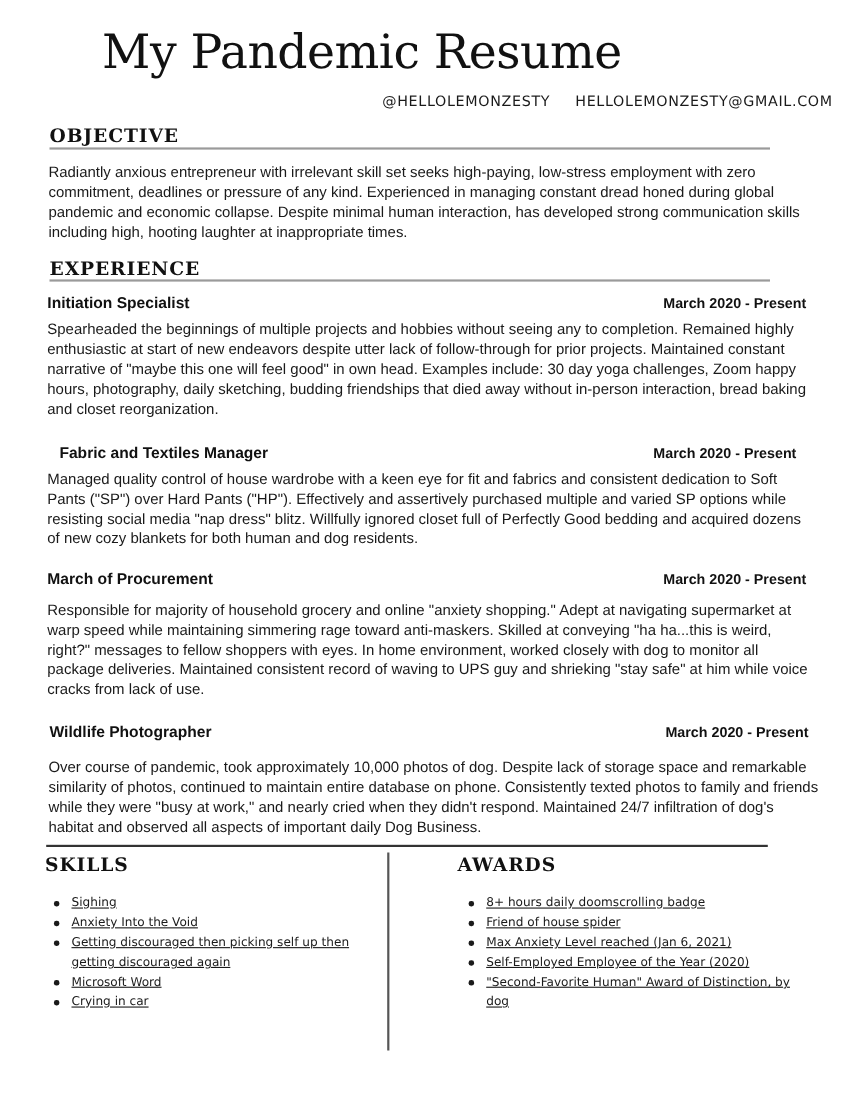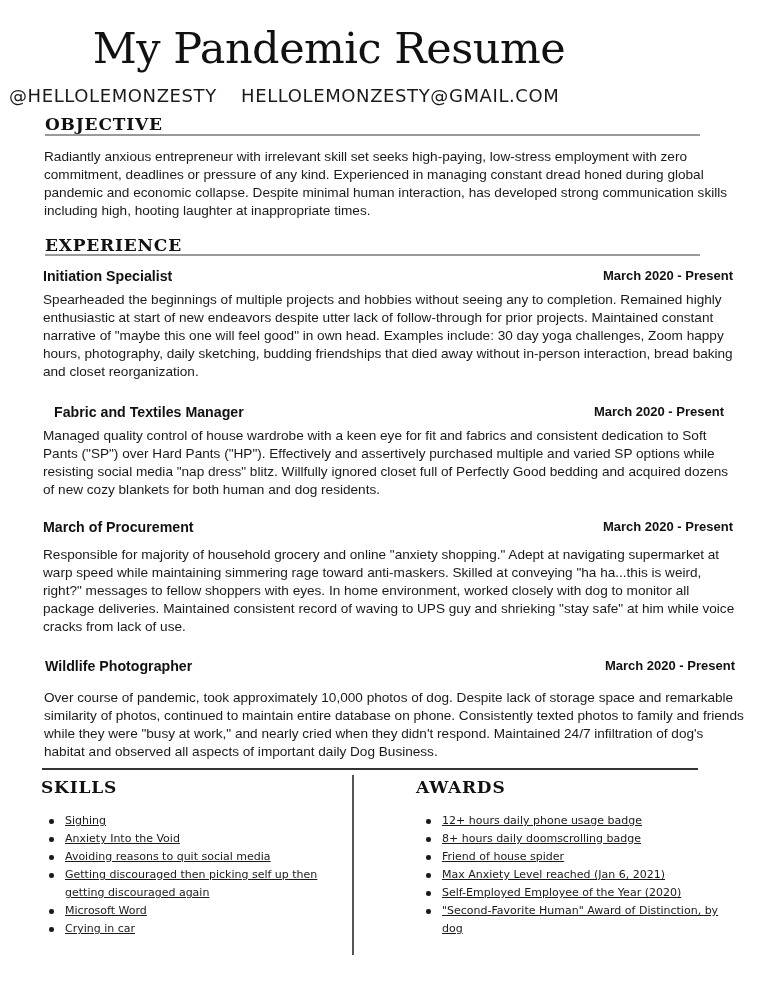--- a/index.html
+++ b/index.html
@@ -3,22 +3,22 @@
 <meta charset="utf-8">
 <style>
   html, body { margin: 0; padding: 0; background: #ffffff; }
   body { width: 768px; height: 994px; position: relative; overflow: hidden; color: #1a1a1a; }
   .title {
     position: absolute; left: 0; width: 658px; top: 20px; text-align: center;
     font-family: "DejaVu Serif", serif; font-size: 43px; font-weight: normal;
     color: #111; letter-spacing: -0.5px; line-height: 56px;
   }
   .contact {
-    position: absolute; top: 85px; left: 0; width: 766px; text-align: left;
-    font-family: "DejaVu Sans", sans-serif; font-size: 18px; letter-spacing: 0.6px; color: #1a1a1a;
+    position: absolute; top: 85px; left: 0; width: 766px; text-align: right;
+    font-family: "DejaVu Sans", sans-serif; font-size: 13px; letter-spacing: 0.6px; color: #1a1a1a;
   }
   .contact span { margin: 0 9px; }
   .section-head {
     position: absolute; font-family: "DejaVu Serif", serif; font-weight: bold;
     font-size: 17px; letter-spacing: 0.8px; color: #111;
   }
   .rule { position: absolute; height: 1.5px; background: #9a9a9a; }
   .rule.dark { background: #333; height: 1.5px; }
   .vrule { position: absolute; width: 1.5px; background: #555; }
   .para {
@@ -83,27 +83,25 @@
   <div class="para" style="top:689px; left:44px;">Over course of pandemic, took approximately 10,000 photos of dog. Despite lack of storage space and remarkable similarity of photos, continued to maintain entire database on phone.  Consistently texted photos to family and friends while they were "busy at work," and nearly cried when they didn't respond. Maintained 24/7 infiltration of dog's habitat and observed all aspects of important daily Dog Business.</div>
 </div>
 
 <div class="rule dark" style="left:42px; top:768px; width:656px;"></div>
 <div class="vrule" style="left:352px; top:775px; height:180px;"></div>
 
 <div class="section-head" style="left:41px; top:777px;">SKILLS</div>
 <ul class="blist" style="left:43px; top:812px; width:300px;">
   <li>Sighing</li>
   <li>Anxiety Into the Void</li>
-  <li>Avoiding reasons to quit social media</li>
   <li>Getting discouraged then picking self up then getting discouraged again</li>
   <li>Microsoft Word</li>
   <li>Crying in car</li>
 </ul>
 
 <div class="section-head" style="left:416px; top:777px;">AWARDS</div>
 <ul class="blist" style="left:420px; top:812px; width:320px;">
-  <li>12+ hours daily phone usage badge</li>
   <li>8+ hours daily doomscrolling badge</li>
   <li>Friend of house spider</li>
   <li>Max Anxiety Level reached (Jan 6, 2021)</li>
   <li>Self-Employed Employee of the Year (2020)</li>
   <li>"Second-Favorite Human" Award of Distinction, by dog</li>
 </ul>
 
 </body></html>

